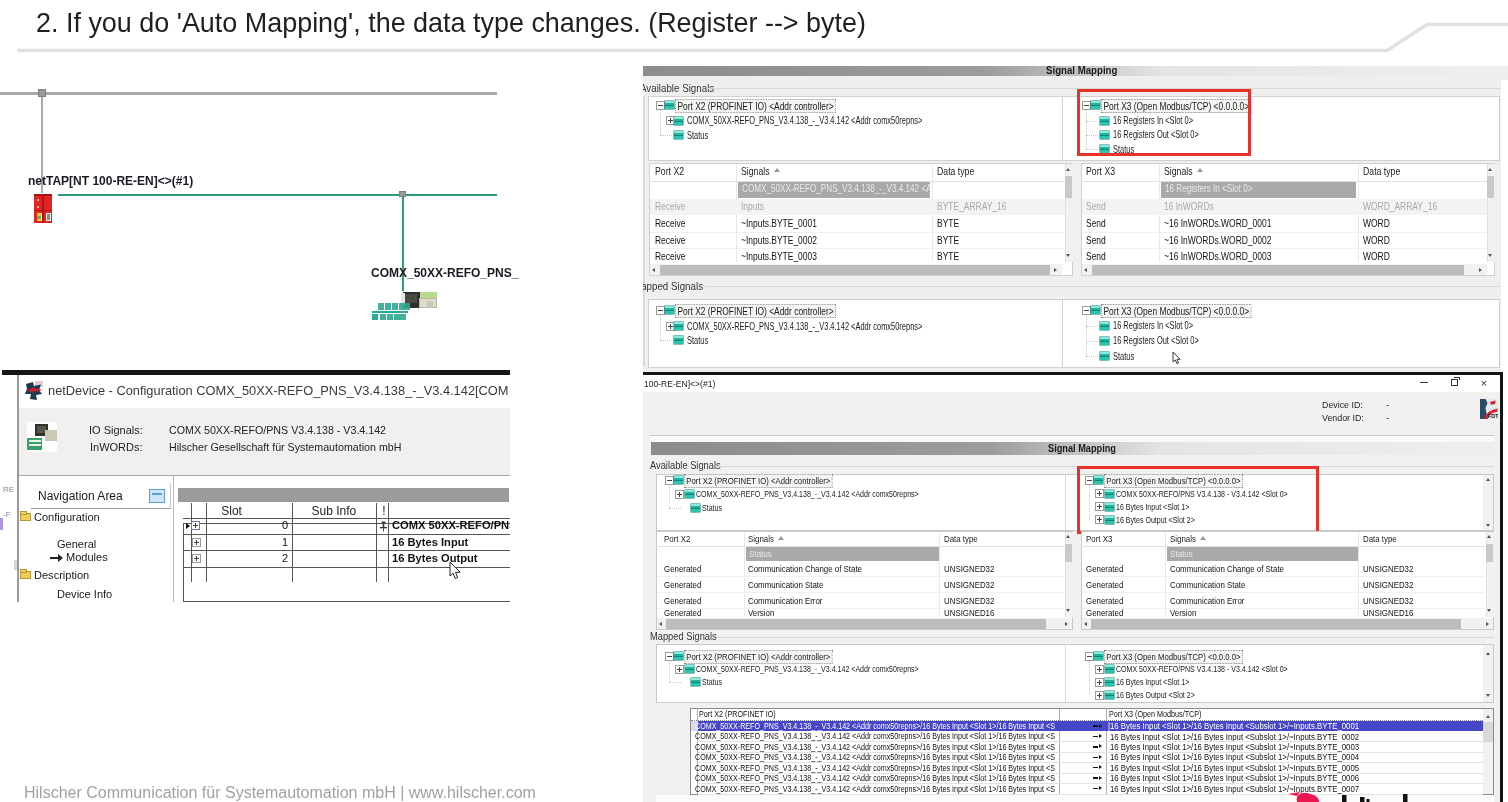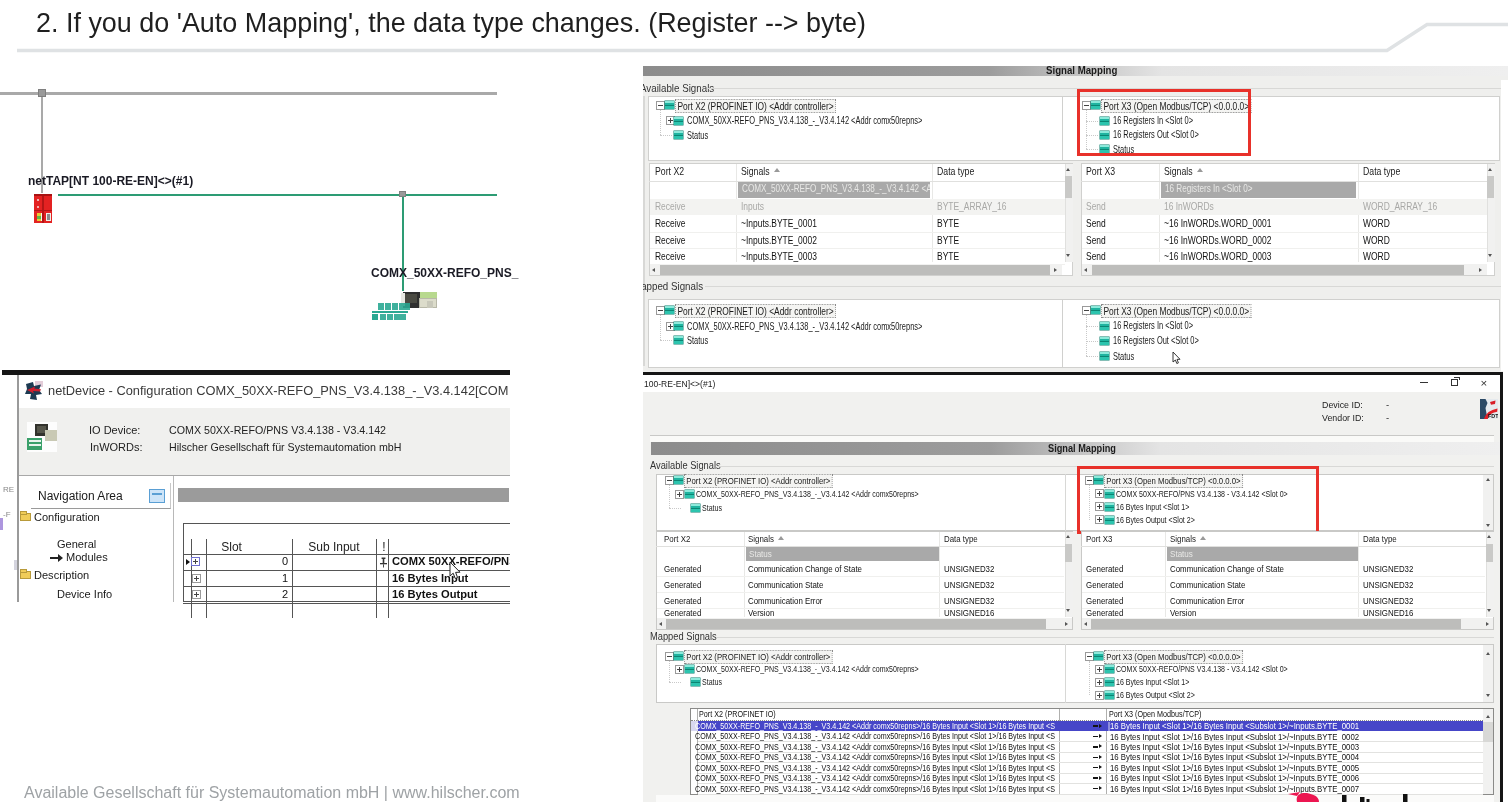--- a/index.html
+++ b/index.html
@@ -16,21 +16,21 @@
 .arr{width:0;height:0;border-top:2.5px solid transparent;border-bottom:2.5px solid transparent;border-left:3.5px solid #555;}
 .sort{width:0;height:0;border-left:3px solid transparent;border-right:3px solid transparent;border-bottom:4px solid #999;}
 .mara{width:5px;height:1.6px;background:#151515;}
 .mara:after{content:'';position:absolute;right:-3.5px;top:-1.7px;border-top:2.5px solid transparent;border-bottom:2.5px solid transparent;border-left:3.5px solid #151515;}
 </style></head><body>
 
 <div class="ab" style="left:36px;top:4.5px;font-size:28.5px;line-height:35px;color:#1f1f1f;transform:scaleX(0.945);transform-origin:0 50%;">2. If you do 'Auto Mapping', the data type changes. (Register --&gt; byte)</div>
 <svg class="ab" style="left:0;top:0;" width="1508" height="60" viewBox="0 0 1508 60">
     <path d="M17,50.5 L1387,50.5 L1427,24.5 L1508,24.5" fill="none" stroke="#dfe2e4" stroke-width="3.4"></path>
   </svg>
-<div class="ab" style="left:24px;top:782.5px;font-size:16px;line-height:19px;color:#9ea2a5;">Available Gesellschaft für Systemautomation mbH | www.hilscher.com</div>
+<div class="ab" style="left:24px;top:782.5px;font-size:16px;line-height:19px;color:#9ea2a5;">Hilscher Communication für Systemautomation mbH | www.hilscher.com</div>
 <div class="ab" style="left:0px;top:92px;width:497px;height:2.5px;background:#a9a9a9;"></div>
 <div class="ab" style="left:40.5px;top:94px;width:2px;height:99px;background:#a9a9a9;"></div>
 <div class="ab" style="left:37.5px;top:89px;width:8px;height:8px;background:#9a9a9a;border:1px solid #7f7f7f;box-sizing:border-box;"></div>
 <div class="ab" style="left:58px;top:193.5px;width:439px;height:2.5px;background:#2d9c74;"></div>
 <div class="ab" style="left:401.5px;top:195px;width:2px;height:96px;background:#2d9c74;"></div>
 <div class="ab" style="left:399px;top:190.5px;width:6.5px;height:6.5px;background:#9a9a9a;border:1px solid #808080;box-sizing:border-box;"></div>
 <div class="ab" style="left:28px;top:174.0px;font-size:12px;line-height:14px;color:#1a1a24;font-weight:bold;">netTAP[NT 100-RE-EN]&lt;&gt;(#1)</div>
 <div class="ab" style="left:34px;top:193.5px;width:18px;height:29px;background:#e32222;border-top:2px solid #a81212;box-sizing:border-box;"></div>
 <div class="ab" style="left:42px;top:195.5px;width:1.5px;height:27px;background:#b31616;"></div>
 <div class="ab" style="left:34px;top:209.5px;width:18px;height:1.5px;background:#b31616;"></div>
@@ -74,21 +74,21 @@
     </svg>
     <div class="ab" style="left:31px;top:8.8px;font-size:13.5px;line-height:15.5px;color:#3a3a3a;transform:scaleX(0.95);transform-origin:0 50%;">netDevice - Configuration COMX_50XX-REFO_PNS_V3.4.138_-_V3.4.142[COM</div>
     <div class="ab" style="left:0px;top:33px;width:493px;height:67px;background:#f0f0ee;"></div>
     <div class="ab" style="left:10px;top:47px;width:30px;height:30px;background:#fdfdfd;"></div>
     <div class="ab" style="left:18px;top:49px;width:13px;height:12px;background:#32322c;"></div>
     <div class="ab" style="left:20px;top:51px;width:9px;height:7px;background:#55554a;"></div>
     <div class="ab" style="left:28px;top:55px;width:12px;height:11px;background:#c9c9b4;"></div>
     <div class="ab" style="left:10px;top:63px;width:15px;height:12px;background:#3aa06a;"></div>
     <div class="ab" style="left:11.5px;top:65.5px;width:12px;height:2px;background:#e8f4ec;"></div>
     <div class="ab" style="left:11.5px;top:69.5px;width:12px;height:2px;background:#e8f4ec;"></div>
-    <div class="ab" style="left:72px;top:49.5px;font-size:11px;line-height:13px;color:#222;">IO Device:</div>
+    <div class="ab" style="left:72px;top:49.5px;font-size:11px;line-height:13px;color:#222;">IO Signals:</div>
     <div class="ab" style="left:152px;top:49.5px;font-size:11px;line-height:13px;color:#222;transform:scaleX(0.97);transform-origin:0 50%;">COMX 50XX-REFO/PNS V3.4.138 - V3.4.142</div>
     <div class="ab" style="left:73px;top:66.0px;font-size:11px;line-height:13px;color:#222;">InWORDs:</div>
     <div class="ab" style="left:152px;top:66.0px;font-size:11px;line-height:13px;color:#222;transform:scaleX(0.97);transform-origin:0 50%;">Hilscher Gesellschaft für Systemautomation mbH</div>
     <div class="ab" style="left:0px;top:100px;width:493px;height:1px;background:#a8a8a8;"></div>
     <div class="ab" style="left:0px;top:101px;width:493px;height:127px;background:#fff;"></div>
     <div class="ab" style="left:14px;top:108px;width:139px;height:25px;border-bottom:1px solid #9a9a9a;border-right:1px solid #c8c8c8;"></div>
     <div class="ab" style="left:21px;top:114.8px;font-size:12.5px;line-height:14.5px;color:#1a1a1a;transform:scaleX(0.96);transform-origin:0 50%;">Navigation Area</div>
     <div class="ab" style="left:132px;top:114px;width:16px;height:14px;background:#cde4f8;border:1.5px solid #5a9fd4;box-sizing:border-box;">
       <i style="position:absolute;left:2px;right:2px;top:3px;height:2px;background:#5a9fd4;display:block;"></i>
     </div>
@@ -103,32 +103,32 @@
     </div>
     <div class="ab" style="left:49px;top:176.8px;font-size:11.5px;line-height:13.5px;color:#1a1a1a;transform:scaleX(0.96);transform-origin:0 50%;">Modules</div>
     <div class="ab" style="left:3px;top:196px;width:11px;height:8px;background:#f0cc58;border:1px solid #b89a3a;box-sizing:border-box;">
       <i style="position:absolute;left:-1px;top:-3px;width:5px;height:2px;background:#f0cc58;border:1px solid #b89a3a;display:block;"></i>
     </div>
     <div class="ab" style="left:17px;top:194.8px;font-size:11.5px;line-height:13.5px;color:#1a1a1a;transform:scaleX(0.96);transform-origin:0 50%;">Description</div>
     <div class="ab" style="left:40px;top:213.8px;font-size:11.5px;line-height:13.5px;color:#1a1a1a;transform:scaleX(0.96);transform-origin:0 50%;">Device Info</div>
     <div class="ab" style="left:160.5px;top:113px;width:331px;height:14.5px;background:#9b9b9b;"></div>
     <div class="ab" style="left:166px;top:148px;width:327px;height:79px;border:1px solid #555;border-right:none;box-sizing:border-box;background:#fff;"></div>
   </div>
-<div class="ab" style="left:17px;top:391px;width:493px;height:228px;overflow:hidden;">
+<div class="ab" style="left:17px;top:355px;width:493px;height:228px;overflow:hidden;">
     <div class="ab" style="left:173.5px;top:148.2px;width:1px;height:78.5px;background:#555;"></div>
     <div class="ab" style="left:188.6px;top:148.2px;width:1px;height:78.5px;background:#555;"></div>
     <div class="ab" style="left:274.7px;top:148.2px;width:1px;height:78.5px;background:#555;"></div>
     <div class="ab" style="left:359.1px;top:148.2px;width:1px;height:78.5px;background:#555;"></div>
     <div class="ab" style="left:371.4px;top:148.2px;width:1px;height:78.5px;background:#555;"></div>
     <div class="ab" style="left:166px;top:162.70000000000005px;width:327px;height:1px;background:#555;"></div>
     <div class="ab" style="left:166px;top:179.0px;width:327px;height:1px;background:#555;"></div>
     <div class="ab" style="left:166px;top:195.39999999999998px;width:327px;height:1px;background:#555;"></div>
     <div class="ab" style="left:166px;top:211.79999999999995px;width:327px;height:1px;background:#555;"></div>
     <div class="ab" style="left:214.6px;top:148.5px;font-size:12px;line-height:14px;color:#222;transform:translateX(-50%);">Slot</div>
-    <div class="ab" style="left:316.9px;top:148.5px;font-size:12px;line-height:14px;color:#222;transform:translateX(-50%);">Sub Input</div>
+    <div class="ab" style="left:316.9px;top:148.5px;font-size:12px;line-height:14px;color:#222;transform:translateX(-50%);">Sub Info</div>
     <div class="ab" style="left:365.3px;top:148.5px;font-size:12px;line-height:14px;color:#222;">!</div>
     <div class="ab" style="left:169px;top:168.0px;width:0;height:0;border-top:3px solid transparent;border-bottom:3px solid transparent;border-left:4px solid #111;"></div>
     <div class="ab eb" style="left:173.8px;top:166.0px;border-color:#7070d0;">
       <i class="h"></i>
       <i class="v"></i>
     </div>
     <div class="ab" style="left:271px;top:164.4px;font-size:11px;line-height:13px;color:#111;transform:translateX(-100%);">0</div>
     <svg class="ab" style="left:362.0px;top:165.5px;" width="9" height="11" viewBox="0 0 9 11">
       <rect x="2.6" y="0.5" width="3.8" height="1.5" fill="#333"></rect>
       <rect x="3.7" y="1.5" width="1.6" height="5" fill="#333"></rect>

